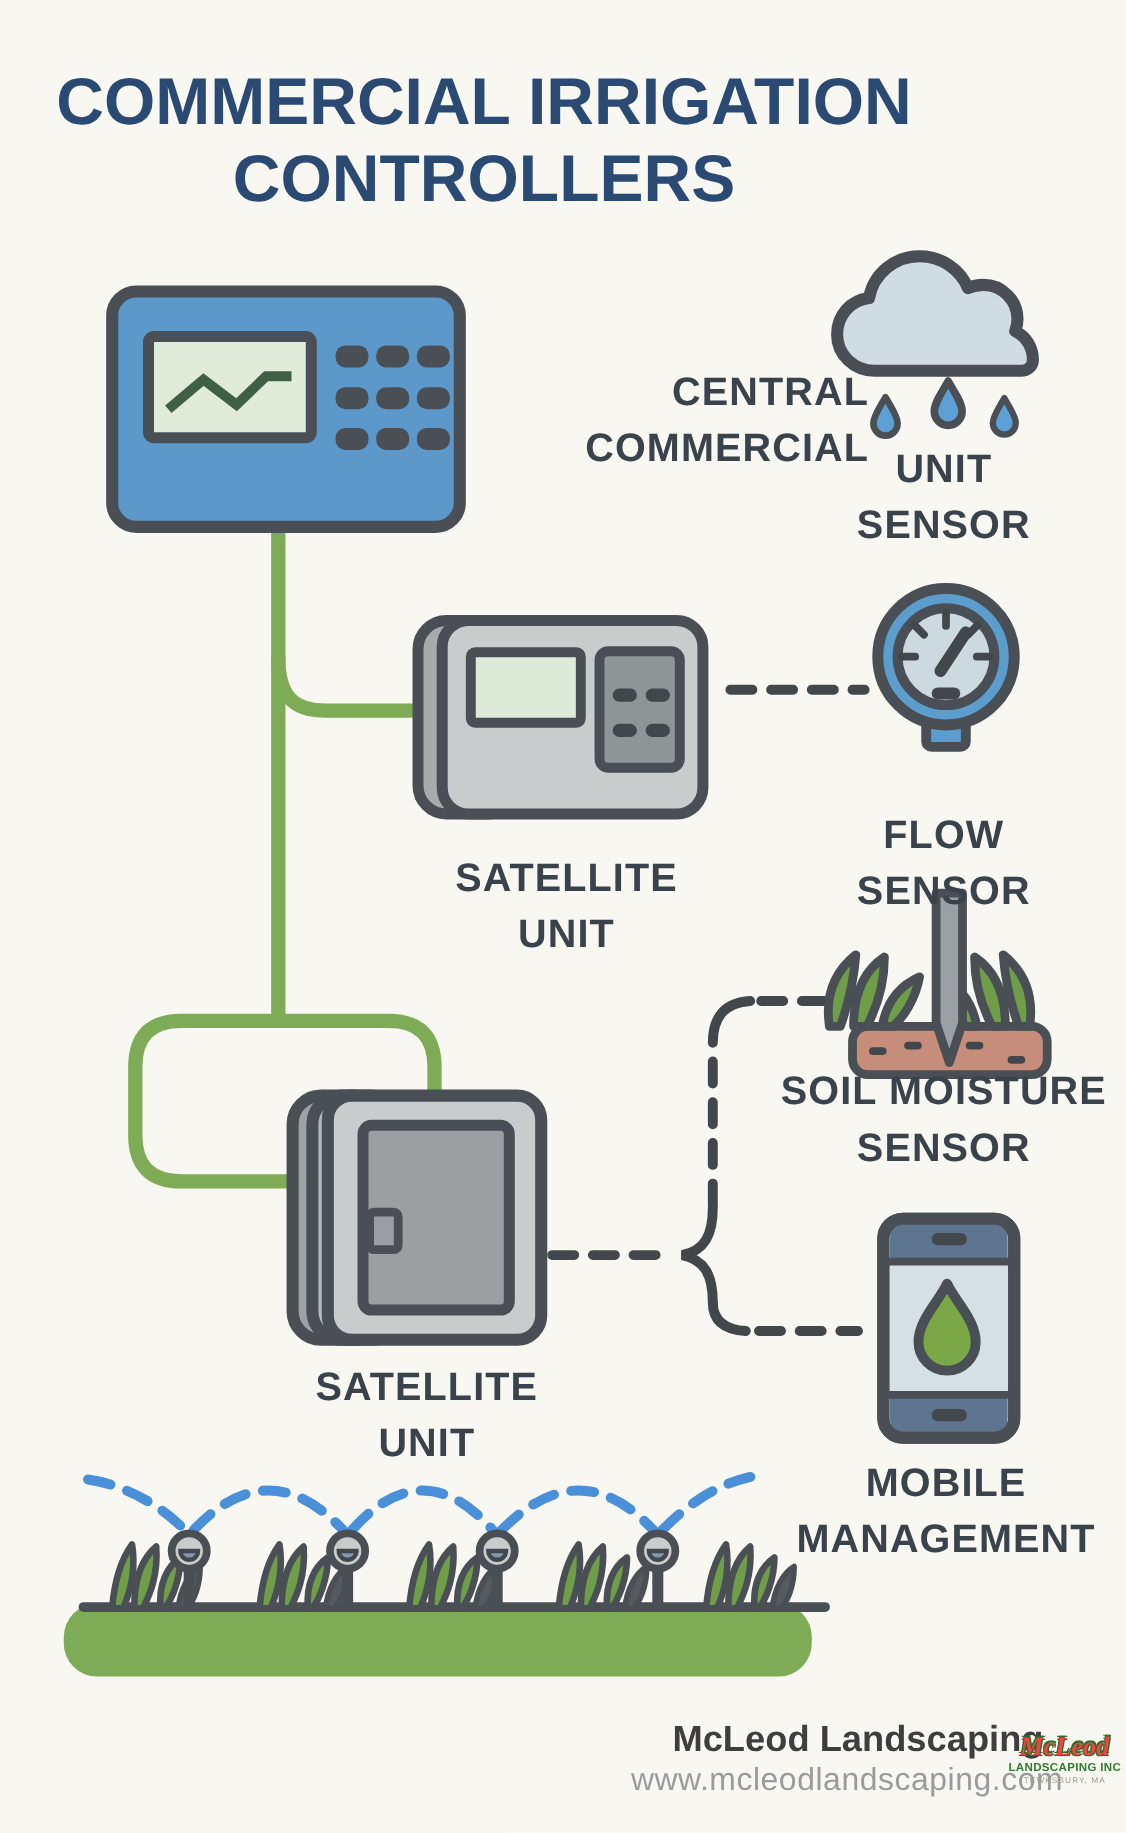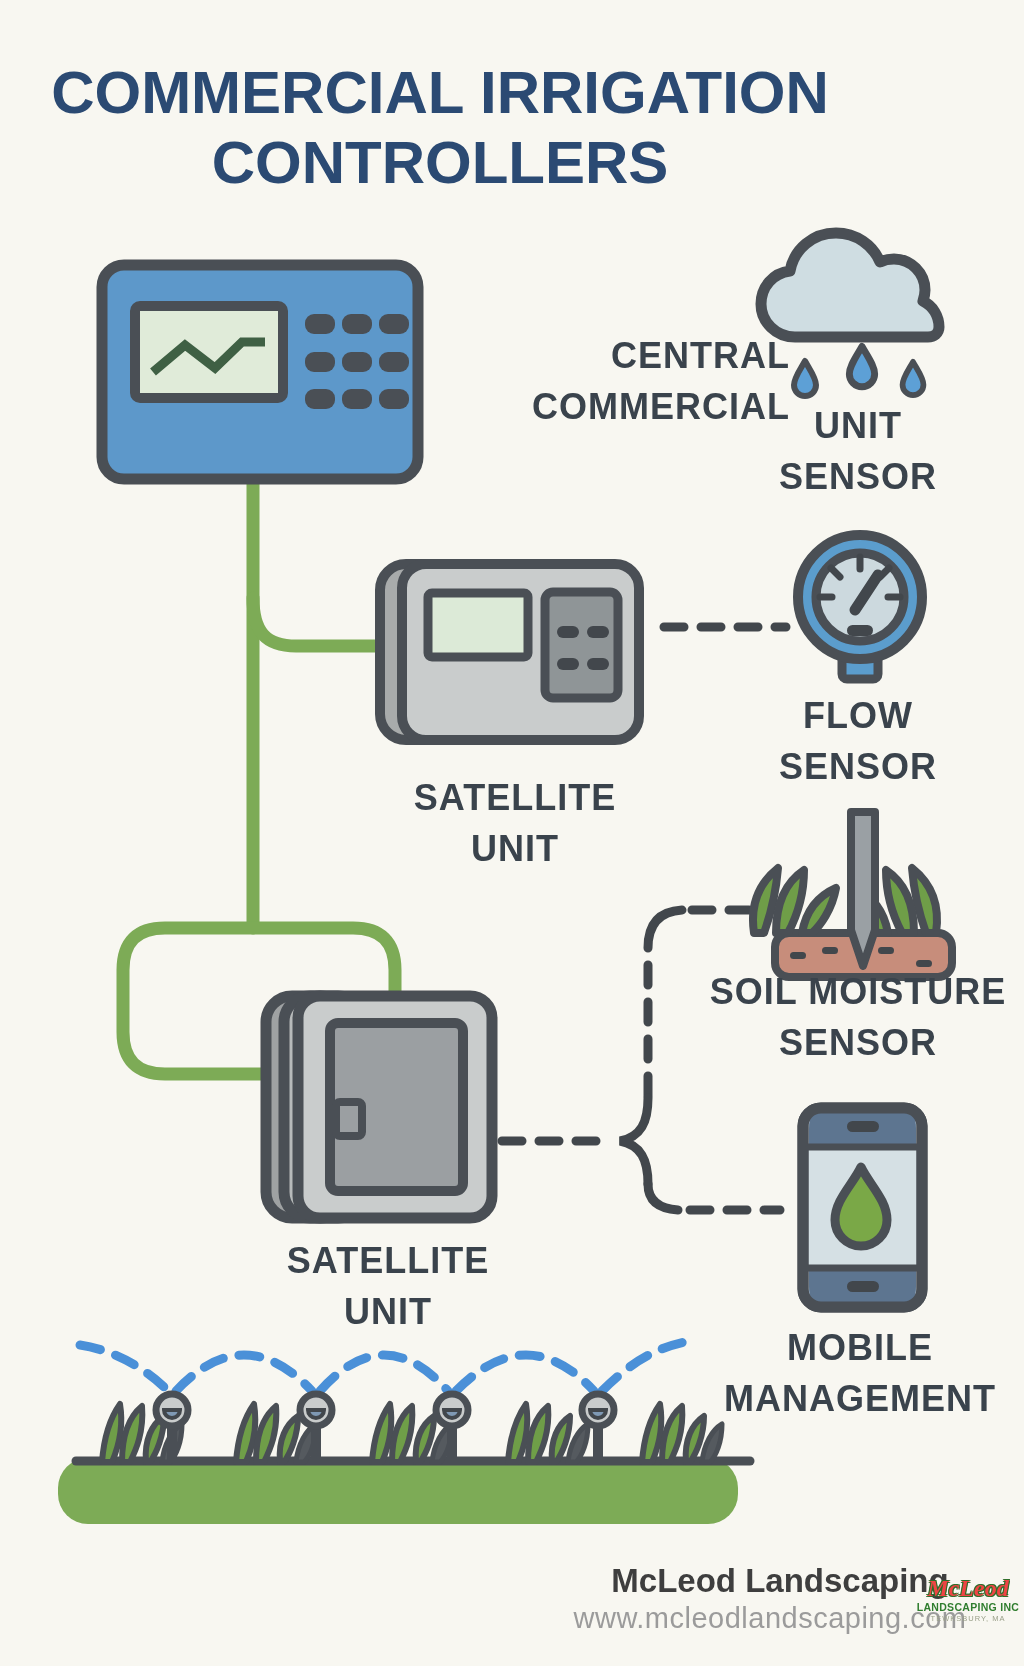--- a/index.html
+++ b/index.html
@@ -224,21 +224,21 @@
   <div class="abs node-label" style="left:708px;top:400px;width:300px">
     <div>UNIT</div>
     <div>SENSOR</div>
   </div>
 
   <div class="abs node-label" style="left:365px;top:772px;width:300px">
     <div>SATELLITE</div>
     <div>UNIT</div>
   </div>
 
-  <div class="abs node-label" style="left:708px;top:690px;width:300px">
+  <div class="abs node-label" style="left:708px;top:733px;width:300px">
     <div>FLOW</div>
     <div>SENSOR</div>
   </div>
 
   <div class="abs node-label" style="left:658px;top:966px;width:400px">
     <div>SOIL MOISTURE</div>
     <div>SENSOR</div>
   </div>
 
   <div class="abs node-label" style="left:238px;top:1235px;width:300px">

